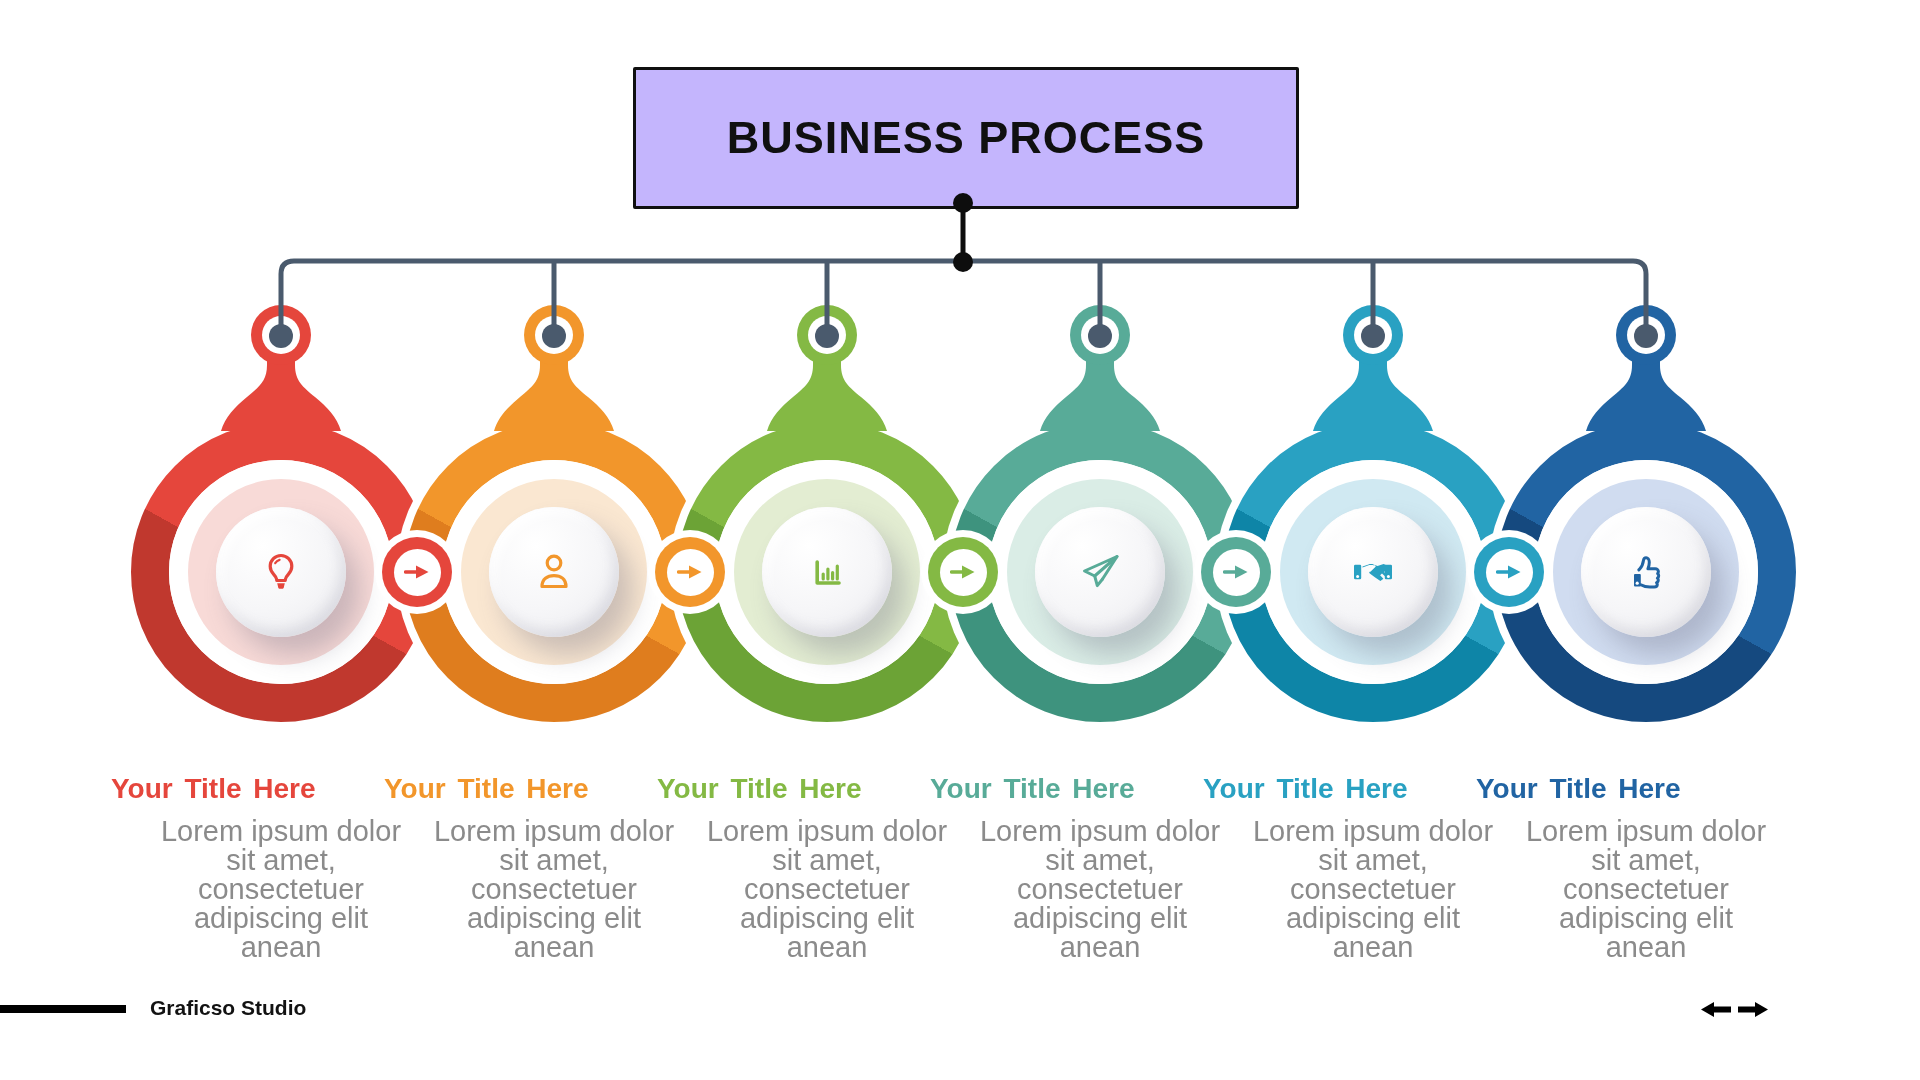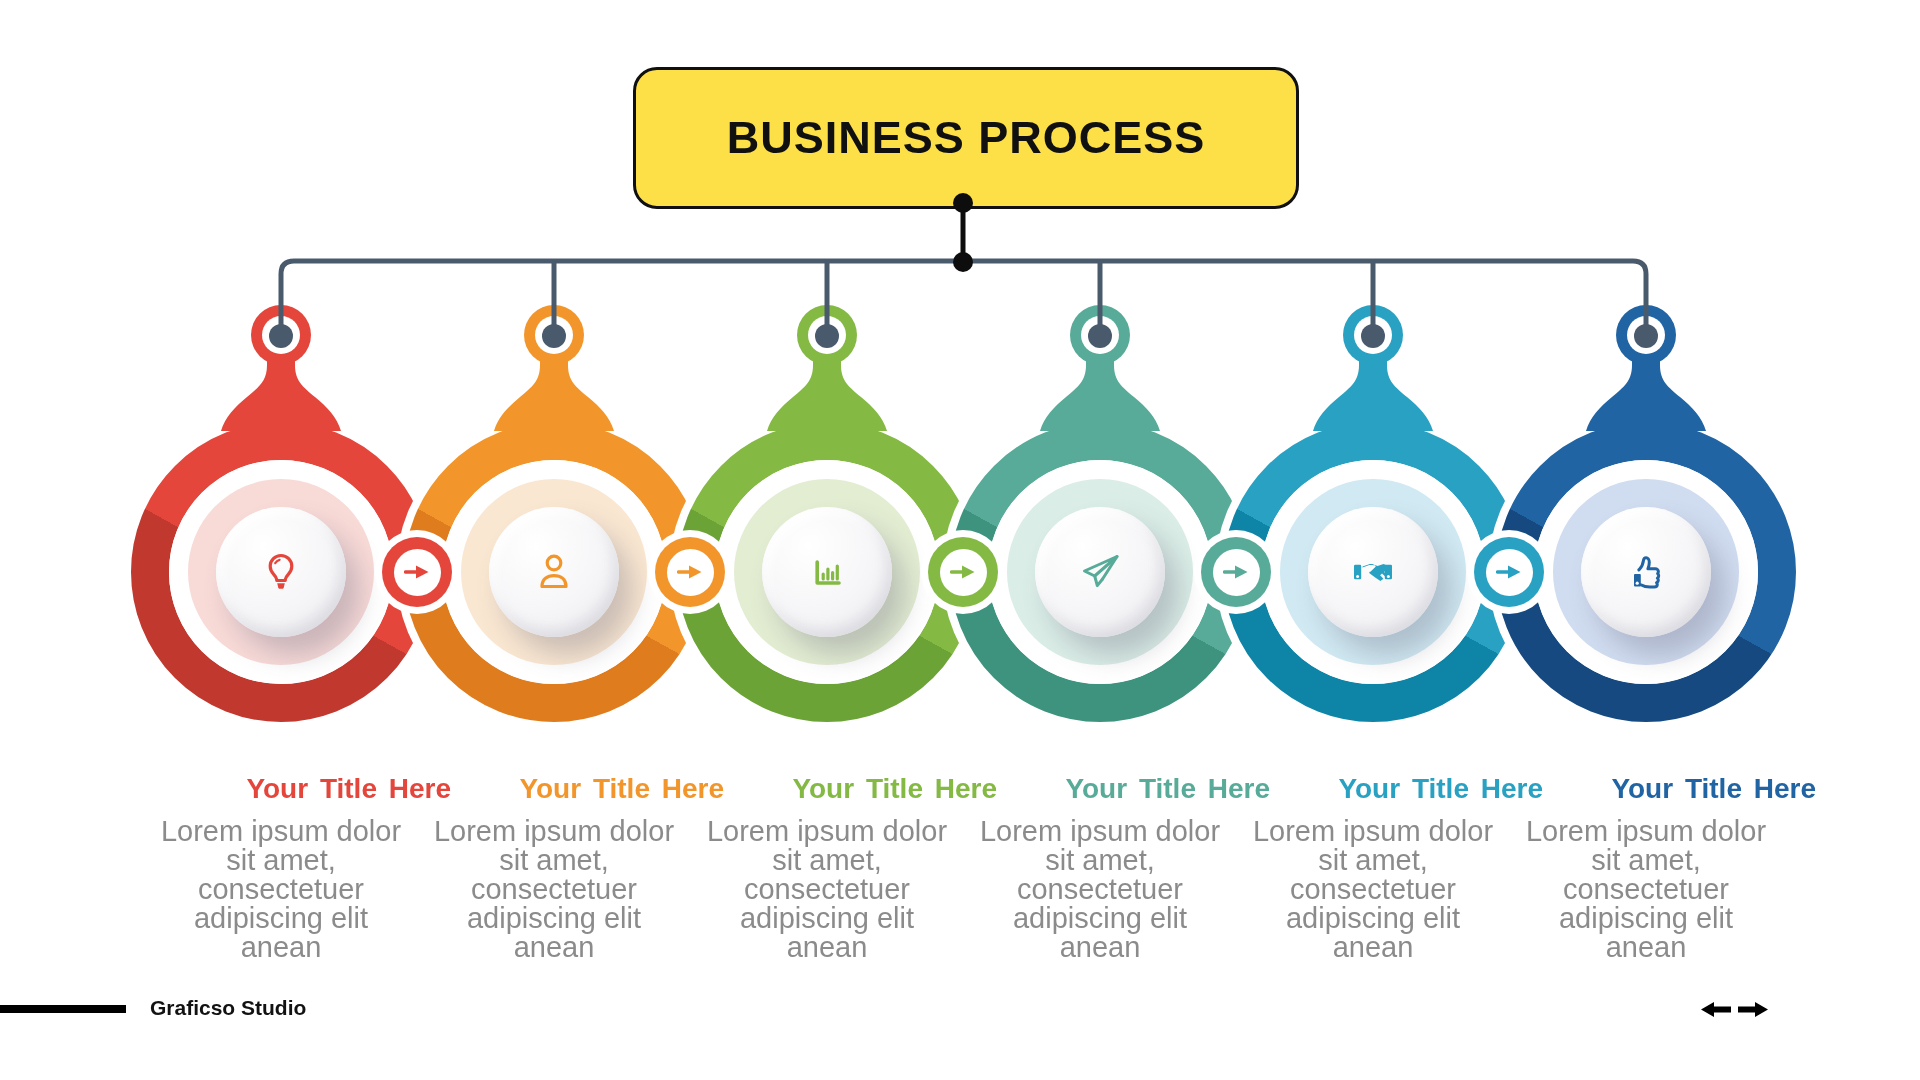--- a/index.html
+++ b/index.html
@@ -1,21 +1,21 @@
 <!DOCTYPE html>
 <html><head>
 <meta charset="utf-8">
 <style>
   html,body{margin:0;padding:0;background:#fff;}
   .stage{position:relative;width:1920px;height:1080px;background:#ffffff;overflow:hidden;
          font-family:"Liberation Sans",sans-serif;}
 
   
   .title-box{position:absolute;left:633px;top:67px;width:660px;height:136px;
-             border:3.5px solid #101010;border-radius:24px;background:#fde047;
+             border:3.5px solid #101010;border-radius:2px;background:#c4b5fd;
              display:flex;align-items:center;justify-content:center;}
   .title-box span{font-size:45px;font-weight:bold;letter-spacing:1px;color:#101010;}
 
   
   .node{position:absolute;top:245px;width:340px;height:700px;}
   .node svg.node-art{position:absolute;left:0;top:0;}
   .halo{fill:#ffffff;}
   .pin{fill:var(--main);}
   .band{fill:none;stroke-width:38px;}
   .gapring{fill:#ffffff;}
@@ -27,21 +27,21 @@
                    inset -5px -7px 12px rgba(150,150,168,0.22),
                    inset 5px 7px 12px #ffffff;
         display:flex;align-items:center;justify-content:center;}
   .icon{display:block;}
   .icon .st{stroke:var(--main);fill:none;stroke-width:3.2px;stroke-linecap:round;stroke-linejoin:round;}
   .icon .st-thin{stroke:var(--main);fill:none;stroke-width:2.2px;stroke-linecap:round;}
   .icon .fl{fill:var(--main);}
   .icon .wh{fill:#ffffff;}
   .icon .whs{stroke:#ffffff;fill:none;stroke-width:2px;stroke-linecap:round;}
 
-  .step-title{position:absolute;top:528px;left:0;width:340px;text-align:right;
+  .step-title{position:absolute;top:528px;left:0;width:340px;text-align:left;
               font-size:28px;font-weight:bold;color:var(--main);word-spacing:4px;}
   .step-body{position:absolute;top:572px;left:48px;width:244px;text-align:center;
              font-size:29px;line-height:29px;color:#8b8b8b;}
 
   
   .badge{position:absolute;top:530px;width:84px;height:84px;border-radius:50%;background:#ffffff;
          display:flex;align-items:center;justify-content:center;}
   .badge-ring{width:70px;height:70px;border-radius:50%;background:var(--main);
               display:flex;align-items:center;justify-content:center;}
   .badge-inner{width:47px;height:47px;border-radius:50%;background:#ffffff;

